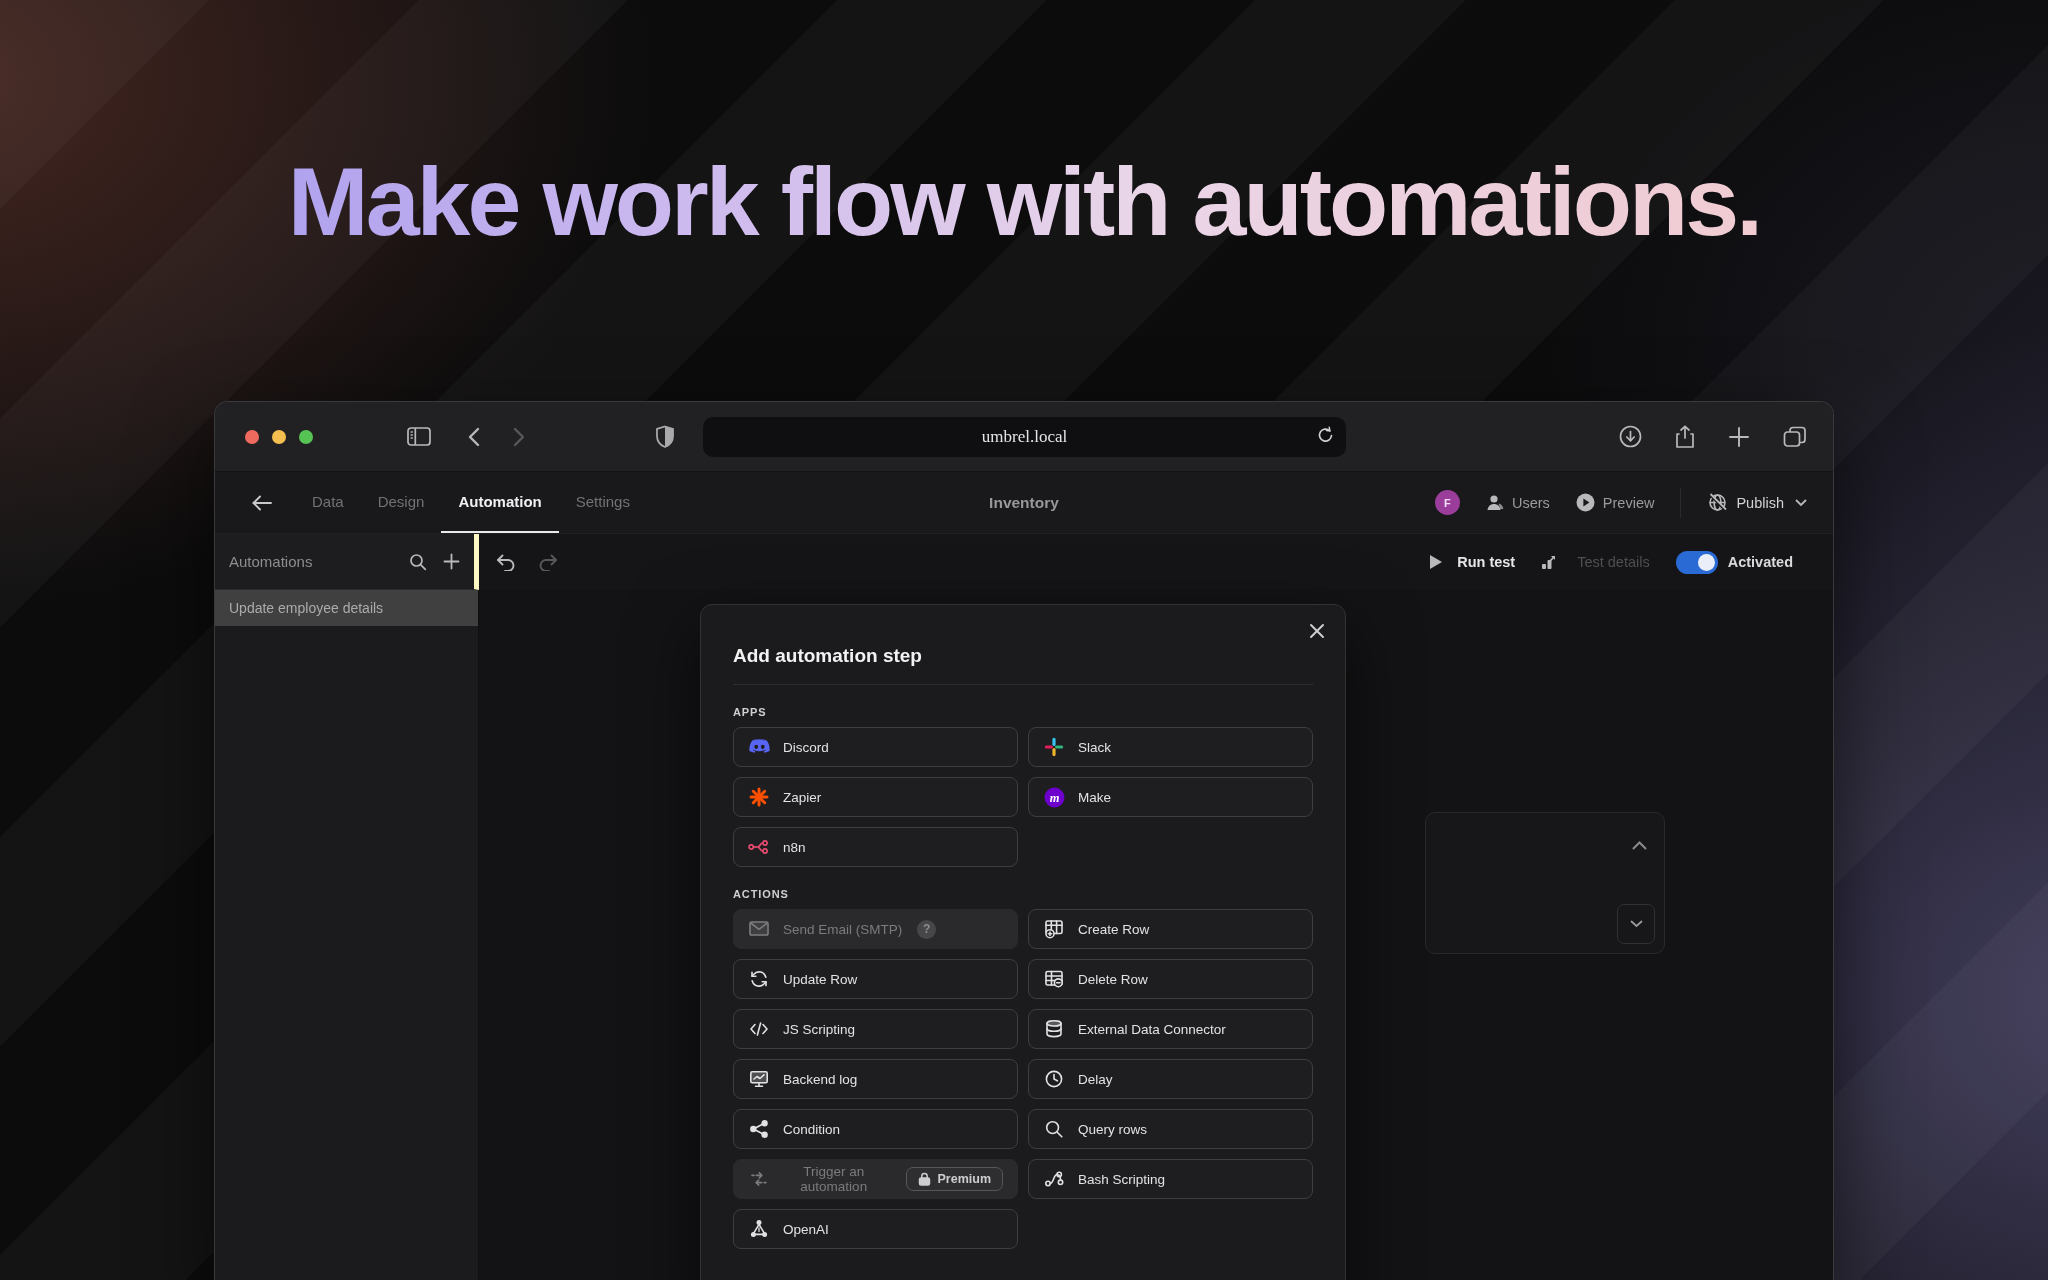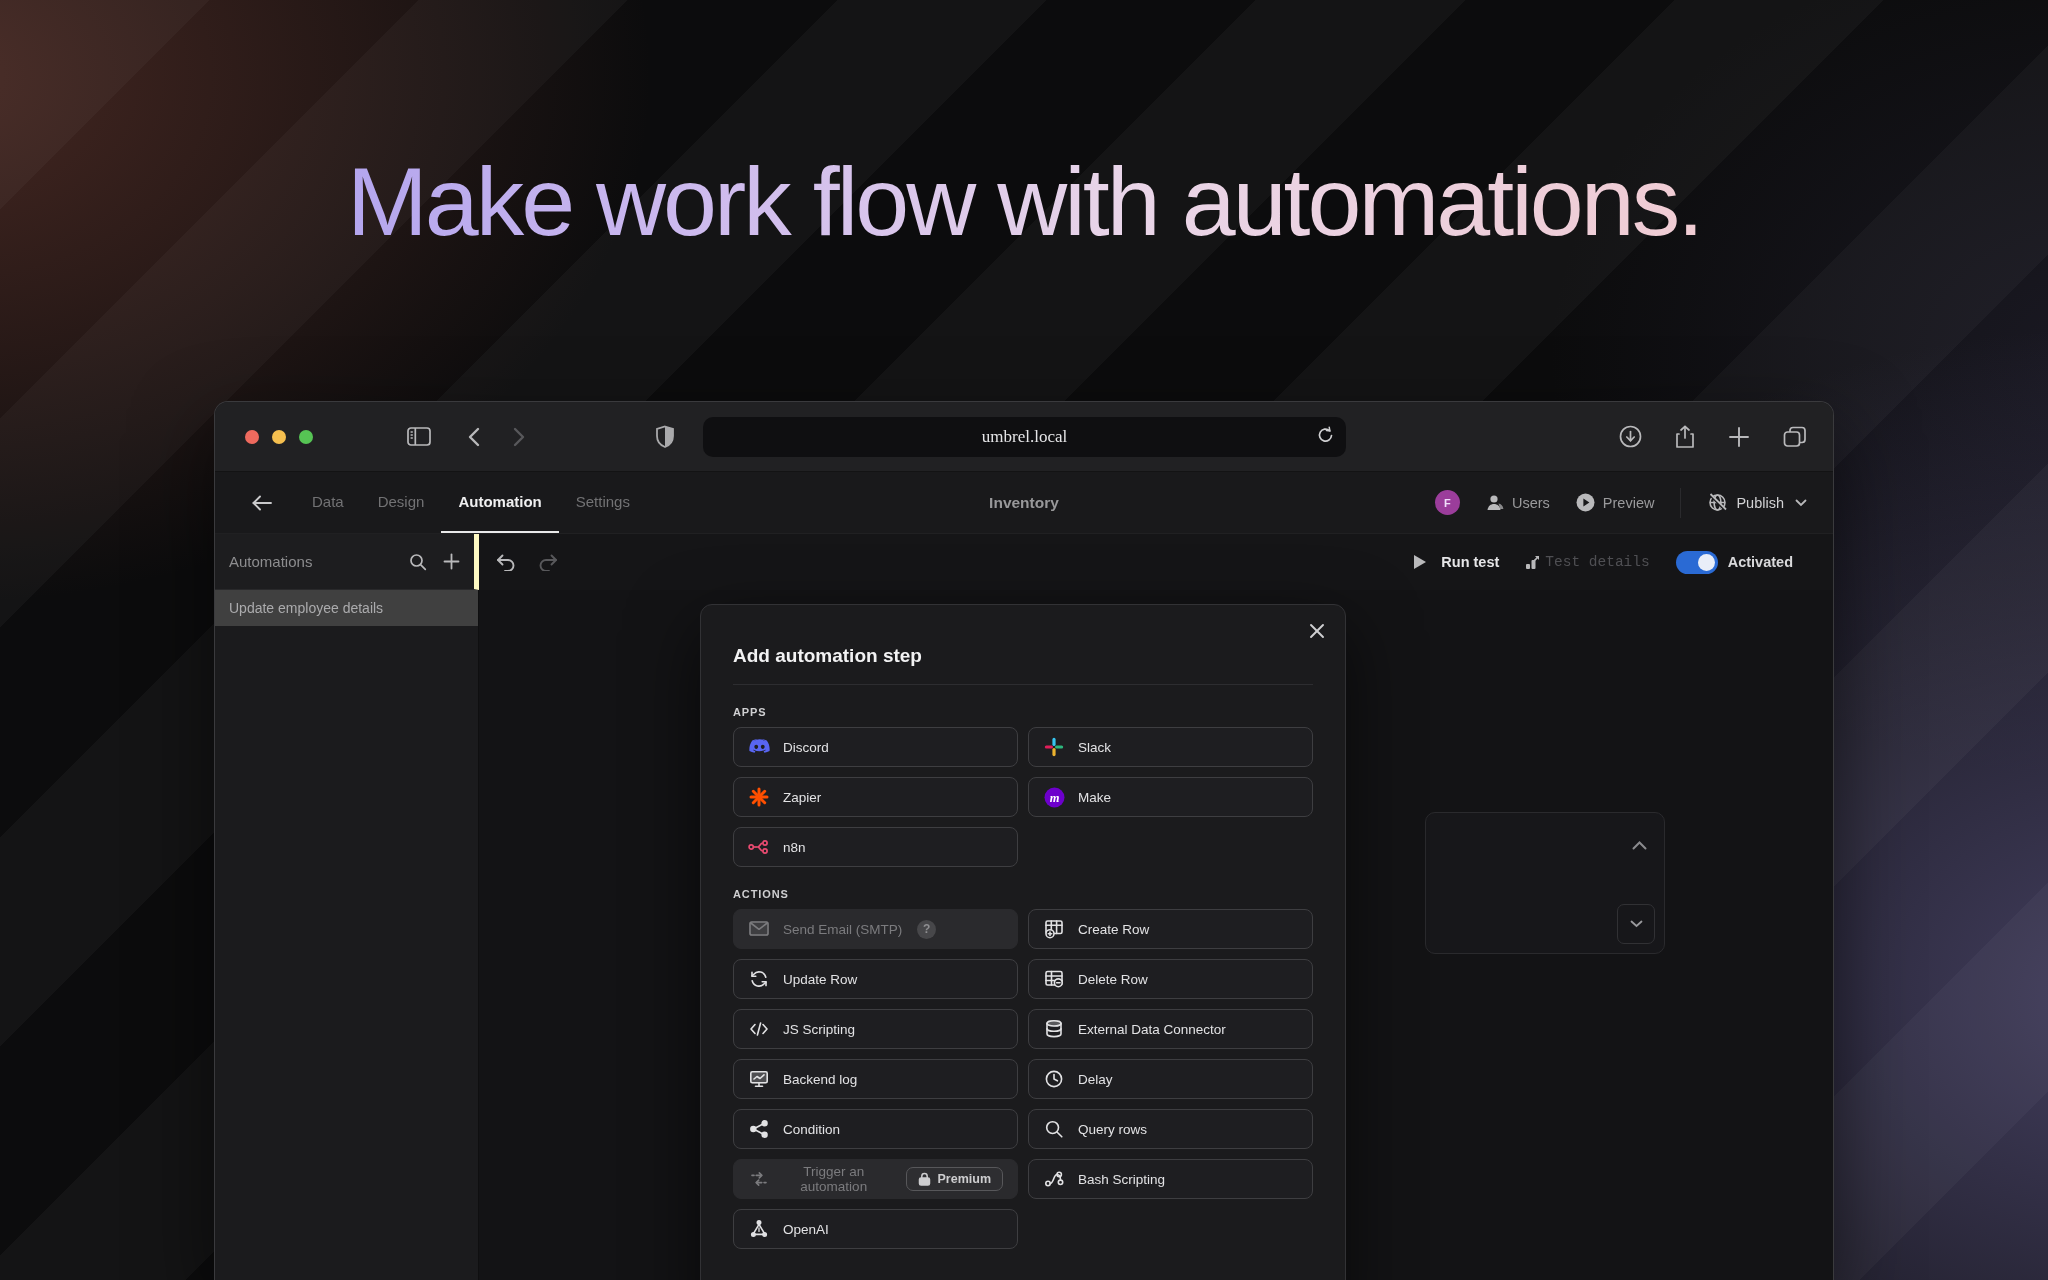--- a/index.html
+++ b/index.html
@@ -16,21 +16,21 @@
   body::before { 
     content:""; position:absolute; inset:0; pointer-events:none;
     background:repeating-linear-gradient(135deg,
       rgba(255,255,255,.032) 0 148px, rgba(255,255,255,0) 148px 296px);
     mix-blend-mode:screen;
   }
 
   
   .hero-title {
     position:absolute; top:146px; left:0; width:100%;
-    text-align:center; font-size:97px; font-weight:400; letter-spacing:-3px;
+    text-align:center; font-size:97px; font-weight:700; letter-spacing:-3px;
     background:linear-gradient(90deg,#a79bee 8%,#cdbaee 34%,#e9d5e8 55%,#f2c9cd 92%);
     -webkit-background-clip:text; background-clip:text; color:transparent;
   }
 
   
   .window {
     position:absolute; left:214px; top:401px; width:1620px; height:879px;
     background:#1b1b1d; border:1px solid #3a3a3d; border-bottom:none;
     border-radius:14px 14px 0 0; overflow:hidden;
     box-shadow:0 30px 80px rgba(0,0,0,.55);
@@ -86,21 +86,21 @@
   }
   .row2 .panelhead {
     width:264px; height:100%; background:#1d1d1f; border-right:5px solid #fef9c3;
     border-bottom:1px solid #29292b; display:flex; align-items:center; padding:0 14px;
   }
   .panelhead .pname { color:#8d8d8f; font-size:15px; }
   .panelhead .picons { margin-left:auto; display:flex; gap:16px; color:#a8a8aa; }
   .row2 .histicons { display:flex; gap:22px; margin-left:16px; color:#c3c3c5; }
   .row2 .rightside { margin-left:auto; display:flex; align-items:center; gap:26px; padding-right:40px; }
   .runtest { display:flex; align-items:center; gap:14px; color:#e6e6e8; font-size:14.5px; font-weight:600; }
-  .testdetails { display:flex; align-items:center; gap:4px; color:#4f4f53; font-size:14.5px;font-family:Liberation Mono, monospace; }
+  .testdetails { display:flex; align-items:center; gap:20px; color:#4f4f53; font-size:14.5px; }
   .activated { display:flex; align-items:center; gap:10px; color:#d9d9db; font-size:14.5px; font-weight:600; }
   .toggle { width:42px; height:23px; border-radius:12px; background:#2a6ad4; position:relative; }
   .toggle .knob { position:absolute; right:3px; top:3px; width:17px; height:17px; border-radius:50%; background:#e9eef8; }
 
   
   .sidebar {
     position:absolute; top:188px; left:0; bottom:0; width:264px; background:#1b1b1d;
     border-right:1px solid #0f0f10;
   }
   .sb-item {

